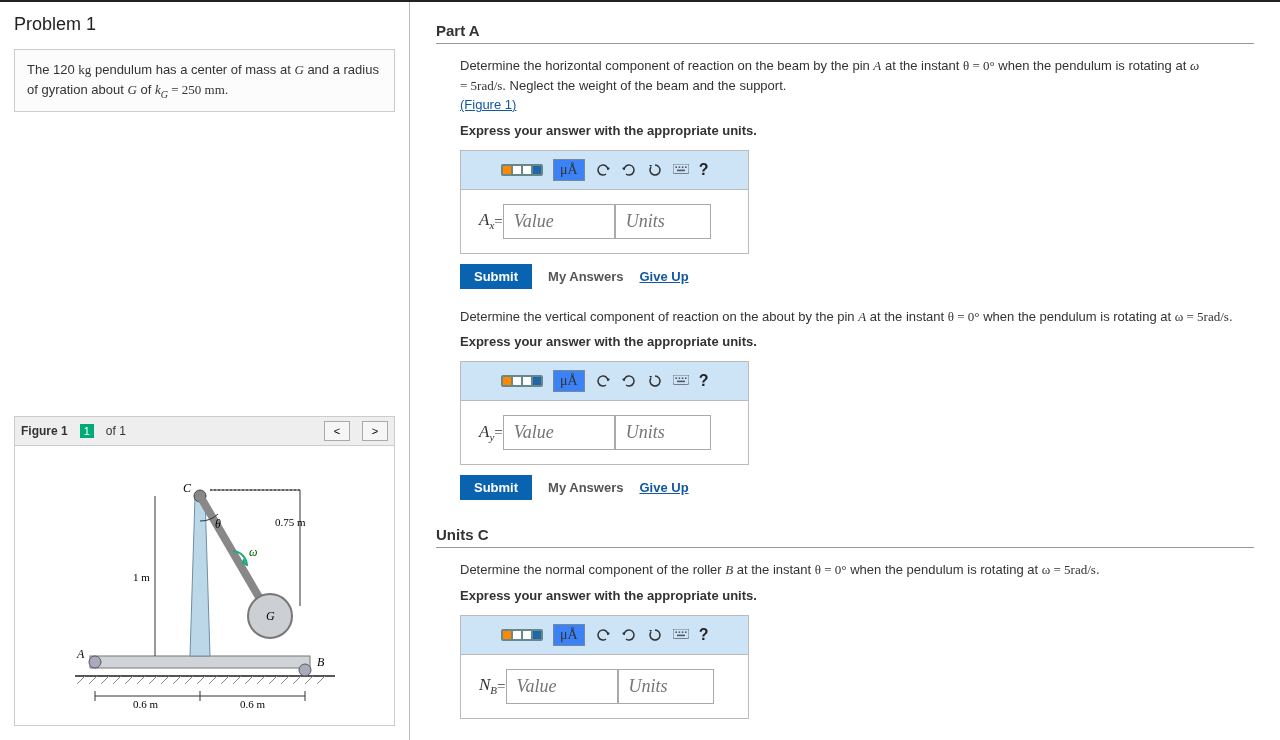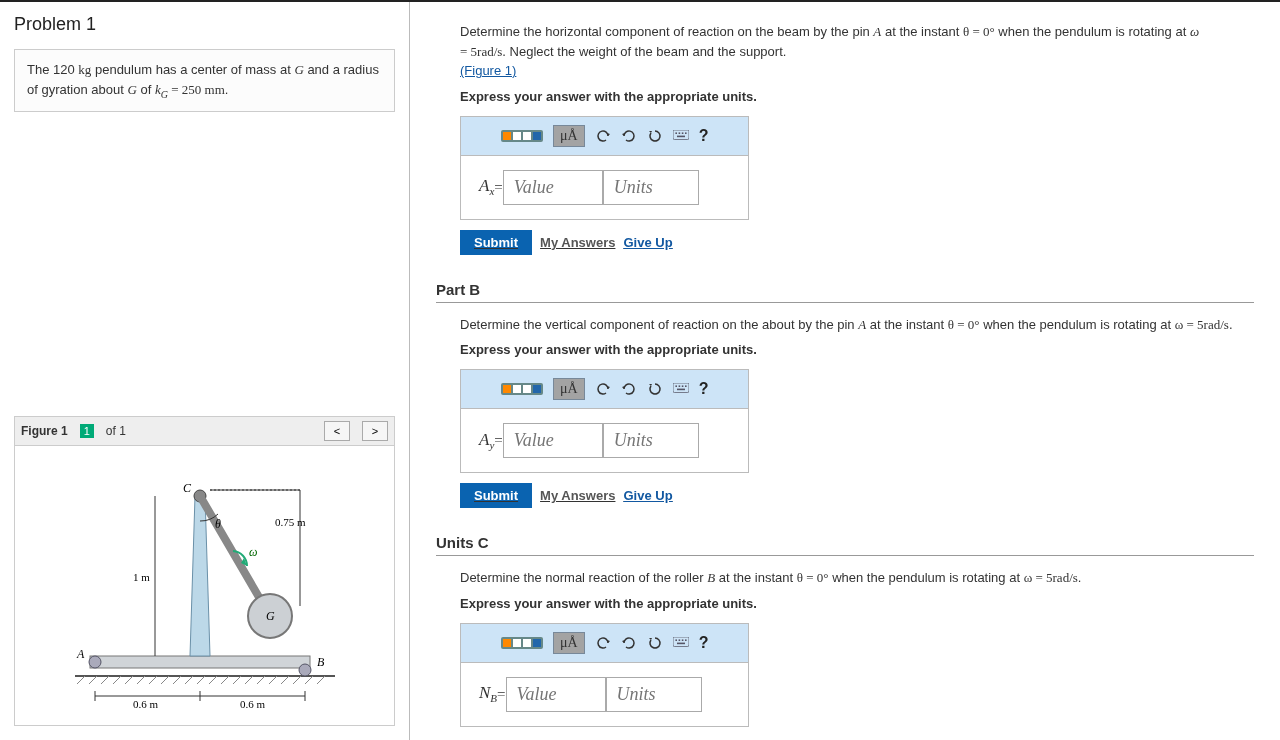--- a/index.html
+++ b/index.html
@@ -25,31 +25,31 @@
 .prompt { line-height: 1.5; margin-bottom: 4px; }
 .link { color: #1258a1; text-decoration: underline; cursor: pointer; }
 .instr { font-weight: bold; margin: 8px 0 12px 0; }
 
 .answer-frame { border: 1px solid #bbb; display: inline-block; padding: 0; margin-bottom: 10px; }
 .toolbar { background: #cde4f7; padding: 8px 40px; display: flex; align-items: center; gap: 10px; border-bottom: 1px solid #bbb; }
 .tool-grid { display:inline-flex; background:#688; padding:2px; gap:2px; border-radius:2px; }
 .tool-grid span { background:#fff; width:8px; height:8px; }
 .tool-grid .o { background:#f80; }
 .tool-grid .b { background:#26a; }
-.tool-mu { background: #a3a3a3; border:1px solid #789; padding: 2px 6px; font-family: 'Times New Roman', serif; font-size:14px; }
+.tool-mu { background: #3b82f6; border:1px solid #789; padding: 2px 6px; font-family: 'Times New Roman', serif; font-size:14px; }
 .tool-ic { width:16px; height:16px; display:inline-block; cursor:pointer; }
 .tool-q { font-size: 16px; font-weight:bold; color:#222; }
 
 .input-row { padding: 14px 18px; display: flex; align-items: center; }
 .var-label { font-family: 'Times New Roman', serif; font-style: italic; font-size: 17px; }
 .eq { font-family: 'Times New Roman', serif; font-size: 15px; }
-.val-input, .unit-input { border: 1px solid #aaa; padding: 6px 10px; font-family: 'Times New Roman', serif; font-style: italic; font-size: 18px; color: #888; width: 100px; }
+.val-input, .unit-input { border: 1px solid #aaa; padding: 6px 10px; font-family: 'Times New Roman', serif; font-style: italic; font-size: 18px; color: #888; width: 112px; }
 .unit-input { width: 96px; }
 
-.action-row { display: flex; align-items: center; gap: 8px; text-decoration: underline; }
+.action-row { display: flex; align-items: center; gap: 16px; }
 .submit-btn { background: #0a63b0; color: #fff; border: none; padding: 5px 14px; font-size: 13px; font-weight: bold; cursor: pointer; }
 .ans-link { color: #555; font-size: 13px; font-weight: bold; }
 .give-link { color: #1258a1; text-decoration: underline; cursor: pointer; font-size: 13px; font-weight: bold; }
 
 .serif { font-family: 'Times New Roman', serif; }
 svg.undo { transform: scaleX(-1); }
 </style>
 </head>
 <body>
 
@@ -137,20 +137,21 @@
         <line x1="165" y1="235" x2="165" y2="245" stroke="#333"></line>
         <line x1="270" y1="235" x2="270" y2="245" stroke="#333"></line>
         <text x="98" y="252" font-size="11" font-family="serif">0.6 m</text>
         <text x="205" y="252" font-size="11" font-family="serif">0.6 m</text>
       </svg>
     </div>
   </div>
 
   <div class="right-col">
 
+    <div class="part-header">Part A</div>
     <div class="part-body">
       <div class="prompt">
         <span>Determine the horizontal component of reaction on the beam by the pin </span><span class="serif" style="font-style:italic">A</span><span> at the instant </span><span class="serif">θ = 0°</span><span> when the pendulum is rotating at </span><span class="serif" style="font-style:italic">ω</span><br>
         <span class="serif"> = 5rad/s</span><span>. Neglect the weight of the beam and the support.</span><br>
         <span class="link">(Figure 1)</span>
       </div>
       <div class="instr">Express your answer with the appropriate units.</div>
 
       <div class="answer-frame">
         <div class="toolbar">
@@ -190,21 +191,20 @@
           <input class="unit-input" placeholder="Units" style="">
         </div>
       </div>
       <div class="action-row">
         <button class="submit-btn">Submit</button>
         <span class="ans-link">My Answers</span>
         <span class="give-link">Give Up</span>
       </div>
     </div>
 
-    <div class="part-header">Part B</div>
     <div class="part-body">
       <div class="prompt">
         <span>Determine the vertical component of reaction on the about by the pin </span><span class="serif" style="font-style:italic">A</span><span> at the instant </span><span class="serif">θ = 0°</span><span> when the pendulum is rotating at </span><span class="serif">ω = 5rad/s</span><span>.</span>
       </div>
       <div class="instr">Express your answer with the appropriate units.</div>
 
       <div class="answer-frame">
         <div class="toolbar">
           <span class="tool-grid">
               <span class="o"></span>
@@ -245,21 +245,21 @@
       <div class="action-row">
         <button class="submit-btn">Submit</button>
         <span class="ans-link">My Answers</span>
         <span class="give-link">Give Up</span>
       </div>
     </div>
 
     <div class="part-header">Units C</div>
     <div class="part-body">
       <div class="prompt">
-        <span>Determine the normal reaction of the roller </span><span class="serif" style="font-style:italic">B</span><span> at the instant </span><span class="serif">θ = 0°</span><span> when the pendulum is rotating at </span><span class="serif">ω = 5rad/s</span><span>.</span>
+        <span>Determine the normal component of the roller </span><span class="serif" style="font-style:italic">B</span><span> at the instant </span><span class="serif">θ = 0°</span><span> when the pendulum is rotating at </span><span class="serif">ω = 5rad/s</span><span>.</span>
       </div>
       <div class="instr">Express your answer with the appropriate units.</div>
 
       <div class="answer-frame">
         <div class="toolbar">
           <span class="tool-grid">
               <span class="o"></span>
               <span></span>
               <span></span>
               <span class="b"></span>

